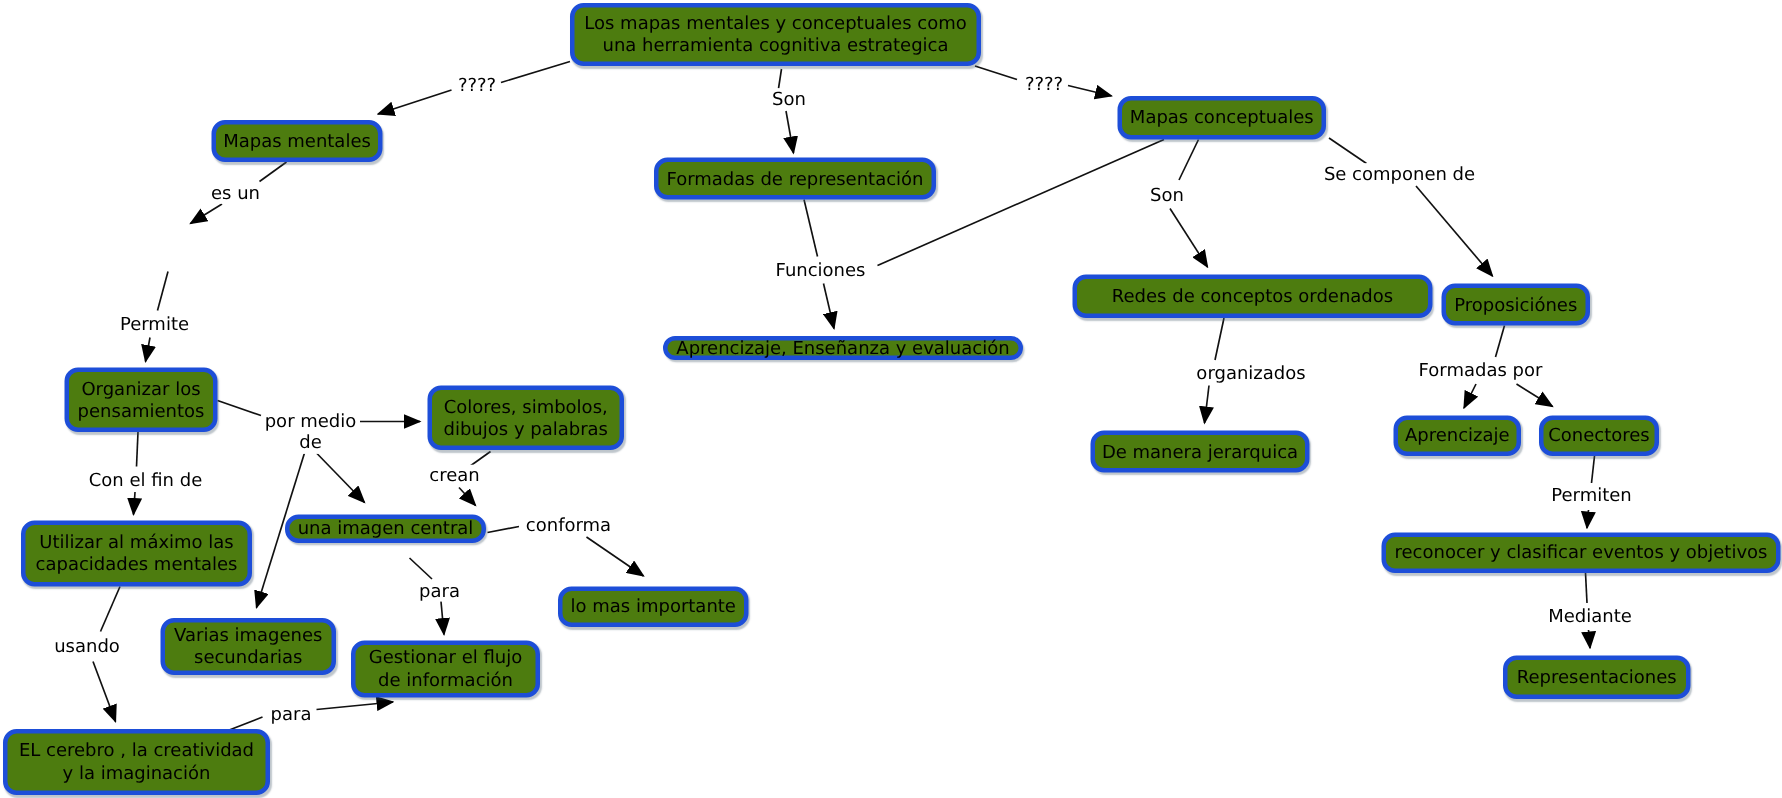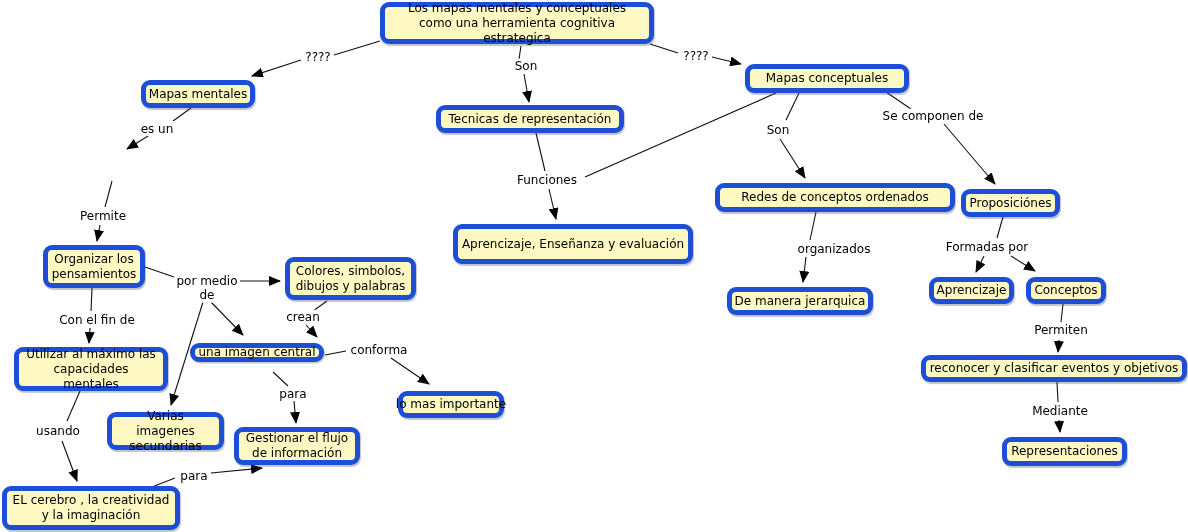--- a/index.html
+++ b/index.html
@@ -9,22 +9,22 @@
     background:#ffffff;
     font-family:"DejaVu Sans","Liberation Sans",sans-serif;
     font-size:12px;
     color:#000;
     overflow:hidden;
   }
   #edges{position:absolute;left:0;top:0;width:1188px;height:532px;}
   .node{
     position:absolute;
     box-sizing:border-box;
-    background:#fef9c3;
-    border:5px solid #1d4ed8;
+    background:#4d7c0f;
+    border:3px solid #1d4ed8;
     border-radius:9px;
     display:flex;align-items:center;justify-content:center;
     text-align:center;
     padding:2px 5px;
     line-height:1.25;
     box-shadow:1px 1.5px 1px rgba(70,90,105,0.35);
   }
   .nowrap{white-space:nowrap;}
   .lbl{
     position:absolute;
@@ -91,36 +91,36 @@
       <line marker-end="url(#arrow)" x1="806" y1="257" x2="803" y2="282"></line>
       <line marker-end="url(#arrow)" x1="984" y1="256" x2="976" y2="272"></line>
       <line marker-end="url(#arrow)" x1="1011" y1="256" x2="1035" y2="271"></line>
       <line marker-end="url(#arrow)" x1="1059" y1="340" x2="1058" y2="352"></line>
       <line marker-end="url(#arrow)" x1="1059" y1="420" x2="1060" y2="432"></line>
     </g>
   </svg>
 
   <div class="node" style="left:380px;top:2px;width:274px;height:42px">Los mapas mentales y conceptuales como una herramienta cognitiva estrategica</div>
   <div class="node nowrap" style="left:141px;top:80px;width:114px;height:28px">Mapas mentales</div>
-  <div class="node nowrap" style="left:436px;top:105px;width:188px;height:28px">Tecnicas de representación</div>
-  <div class="node nowrap" style="left:745px;top:64px;width:164px;height:29px">Mapas conceptuales</div>
+  <div class="node nowrap" style="left:436px;top:105px;width:188px;height:28px">Formadas de representación</div>
+  <div class="node nowrap" style="left:745px;top:64px;width:139px;height:29px">Mapas conceptuales</div>
   <div class="node" style="left:43px;top:245px;width:102px;height:43px">Organizar los pensamientos</div>
   <div class="node" style="left:285px;top:257px;width:131px;height:43px">Colores, simbolos, dibujos y palabras</div>
   <div class="node nowrap" style="left:190px;top:343px;width:134px;height:19px">una imagen central</div>
-  <div class="node nowrap" style="left:398px;top:391px;width:106px;height:27px">lo mas importante</div>
+  <div class="node nowrap" style="left:372px;top:391px;width:127px;height:27px">lo mas importante</div>
   <div class="node" style="left:14px;top:347px;width:154px;height:44px">Utilizar al máximo las capacidades mentales</div>
   <div class="node" style="left:107px;top:412px;width:117px;height:38px">Varias imagenes secundarias</div>
   <div class="node" style="left:234px;top:427px;width:126px;height:38px">Gestionar el flujo de información</div>
   <div class="node" style="left:2px;top:486px;width:178px;height:44px">EL cerebro , la creatividad y la imaginación</div>
-  <div class="node nowrap" style="left:453px;top:224px;width:240px;height:40px">Aprencizaje, Enseñanza y evaluación</div>
+  <div class="node nowrap" style="left:442px;top:224px;width:240px;height:16px">Aprencizaje, Enseñanza y evaluación</div>
   <div class="node nowrap" style="left:715px;top:183px;width:240px;height:29px">Redes de conceptos ordenados</div>
   <div class="node nowrap" style="left:961px;top:189px;width:99px;height:28px">Proposiciónes</div>
   <div class="node nowrap" style="left:727px;top:287px;width:146px;height:28px">De manera jerarquica</div>
   <div class="node nowrap" style="left:929px;top:277px;width:85px;height:27px">Aprencizaje</div>
-  <div class="node nowrap" style="left:1026px;top:277px;width:80px;height:27px">Conceptos</div>
+  <div class="node nowrap" style="left:1026px;top:277px;width:80px;height:27px">Conectores</div>
   <div class="node nowrap" style="left:921px;top:355px;width:266px;height:27px">reconocer y clasificar eventos y objetivos</div>
   <div class="node nowrap" style="left:1002px;top:437px;width:125px;height:29px">Representaciones</div>
 
   <div class="lbl" style="left:318px;top:57px">????</div>
   <div class="lbl" style="left:526px;top:66px">Son</div>
   <div class="lbl" style="left:696px;top:56px">????</div>
   <div class="lbl" style="left:157px;top:129px">es un</div>
   <div class="lbl" style="left:103px;top:216px">Permite</div>
   <div class="lbl" style="left:207px;top:288px">
     <span>por medio</span>

